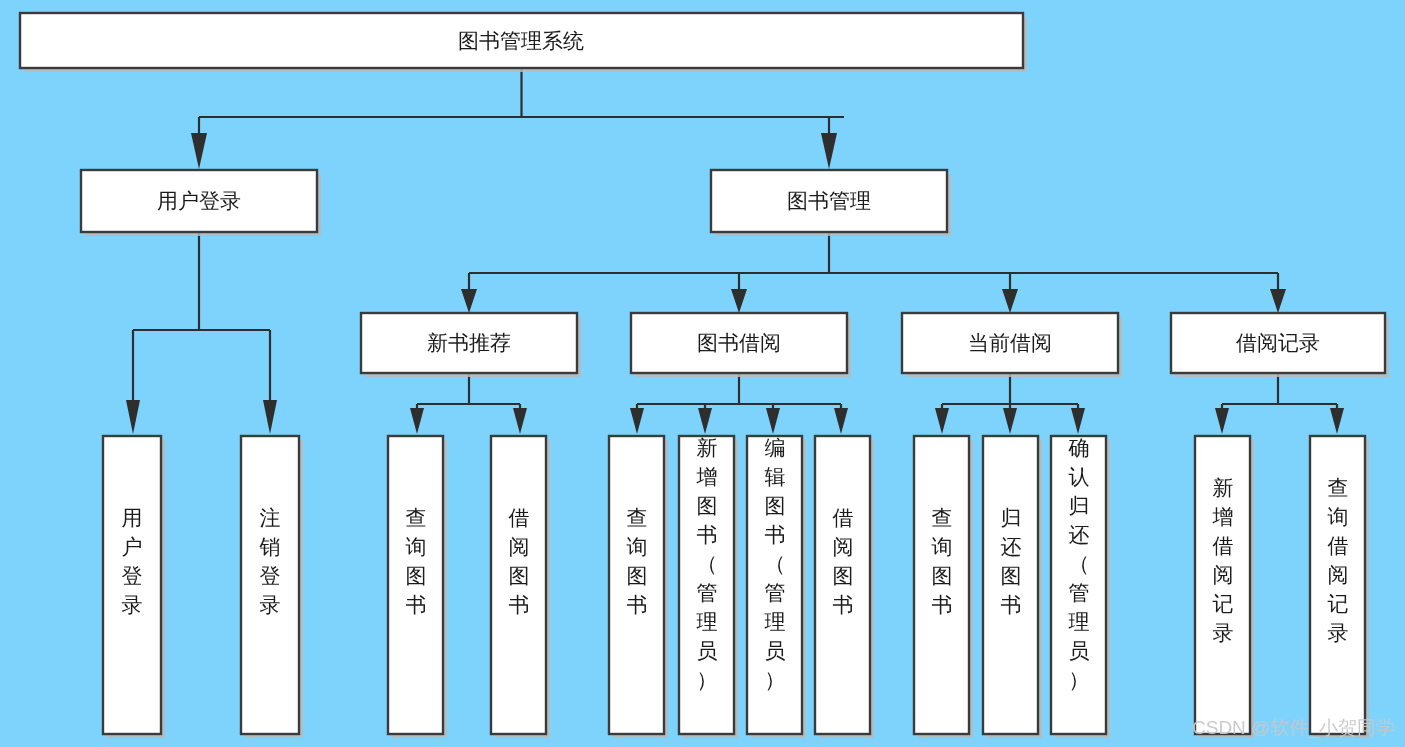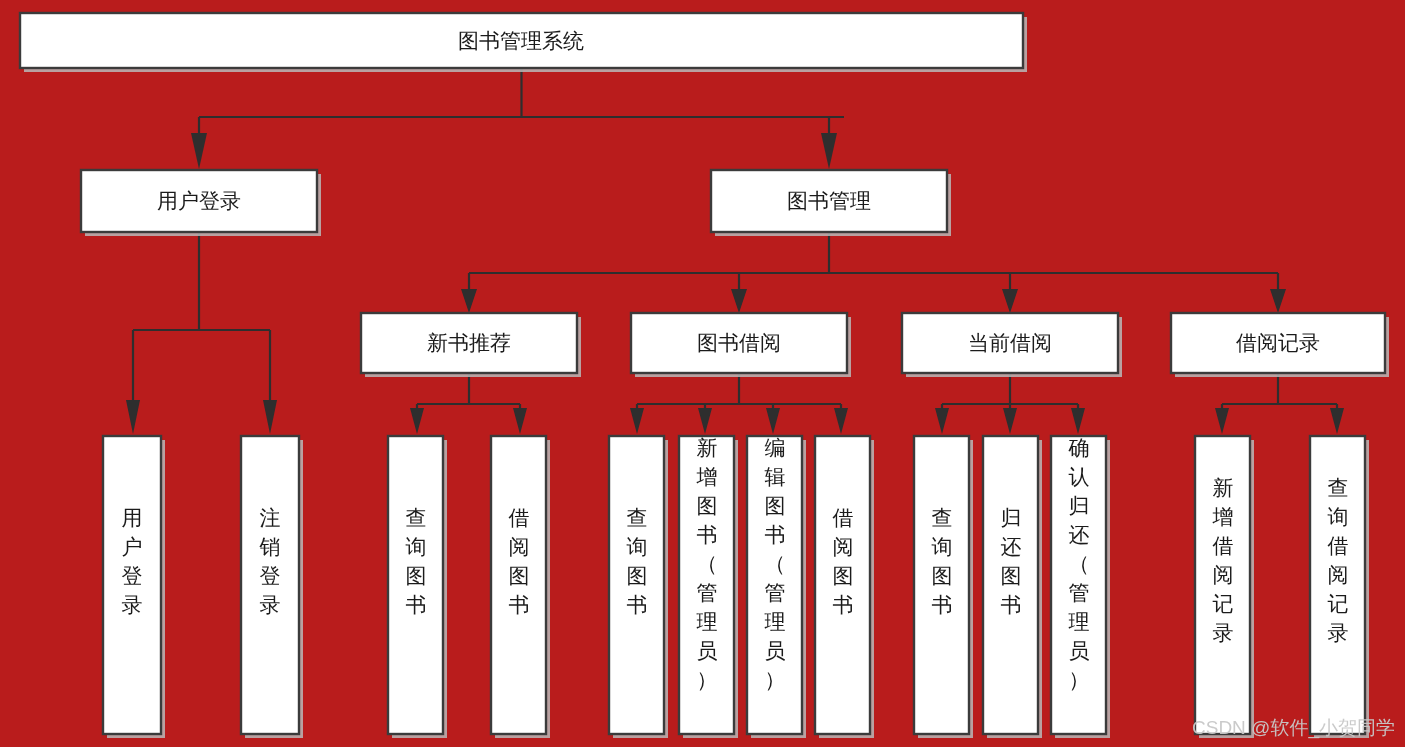--- a/index.html
+++ b/index.html
@@ -10,21 +10,21 @@
   body {
     width: 1405px;
     height: 747px;
     font-family: "Liberation Sans", "DejaVu Sans", sans-serif;
     overflow: hidden;
   }
   #diagram-root {
     position: relative;
     width: 1405px;
     height: 747px;
-    background: #b91c1c;
+    background: #7dd3fc;
   }
   svg#chart-svg {
     position: absolute;
     top: 0;
     left: 0;
     width: 1405px;
     height: 747px;
     display: block;
   }
   .node-box {

